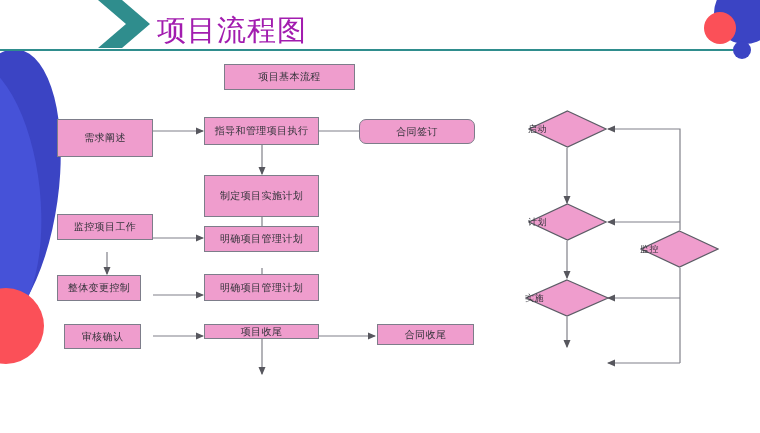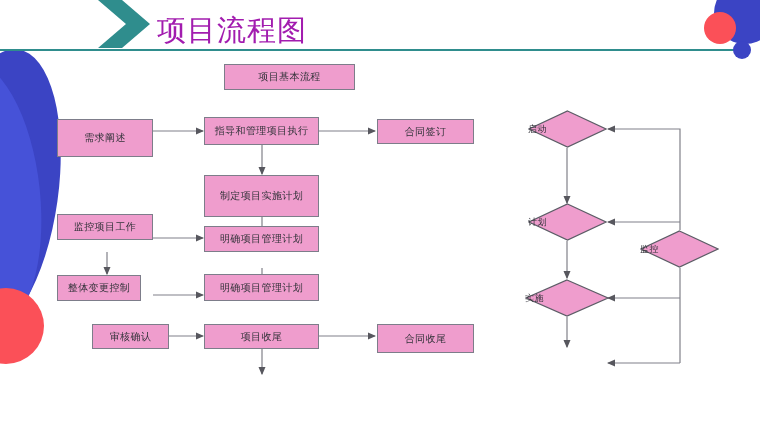--- a/index.html
+++ b/index.html
@@ -216,37 +216,37 @@
       <path d="M680,313 L608,313"></path>
     </g>
   </svg>
 
   <div class="node-box" style="left:224px; top:14px; width:131px; height:26px;">项目基本流程</div>
 
   <div class="node-box" style="left:57px; top:69px; width:96px; height:38px;">需求阐述</div>
 
   <div class="node-box" style="left:204px; top:67px; width:115px; height:28px;">指导和管理项目执行</div>
 
-  <div class="node-box" style="left:377px; top:69px; width:97px; height:25px;">合同签订</div>
+  <div class="node-box" style="left:359px; top:69px; width:116px; height:25px;border-radius:7px;">合同签订</div>
 
   <div class="node-box" style="left:204px; top:125px; width:115px; height:42px;">制定项目实施计划</div>
 
   <div class="node-box" style="left:57px; top:164px; width:96px; height:26px;">监控项目工作</div>
 
   <div class="node-box" style="left:204px; top:176px; width:115px; height:26px;">明确项目管理计划</div>
 
   <div class="node-box" style="left:57px; top:225px; width:84px; height:26px;">整体变更控制</div>
 
   <div class="node-box" style="left:204px; top:224px; width:115px; height:27px;">明确项目管理计划</div>
 
-  <div class="node-box" style="left:92px; top:274px; width:77px; height:25px;">审核确认</div>
-
-  <div class="node-box" style="left:204px; top:274px; width:115px; height:25px;">项目收尾</div>
-
-  <div class="node-box" style="left:377px; top:274px; width:97px; height:29px;">合同收尾</div>
+  <div class="node-box" style="left:64px; top:274px; width:77px; height:25px;">审核确认</div>
+
+  <div class="node-box" style="left:204px; top:274px; width:115px; height:15px;">项目收尾</div>
+
+  <div class="node-box" style="left:377px; top:274px; width:97px; height:21px;">合同收尾</div>
 
   <div class="node-diamond" style="left:528px; top:60px; width:79px; height:38px;">
     <svg class="dia-shape" viewBox="0 0 79 38" preserveAspectRatio="none">
       <polygon points="39.5,1 78,19 39.5,37 1,19" fill="#ef9dcd" stroke="#5c5c66" stroke-width="1.2"></polygon>
     </svg>
     <span class="dia-label">启动</span>
   </div>
 
   <div class="node-diamond" style="left:528px; top:153px; width:79px; height:38px;">
     <svg class="dia-shape" viewBox="0 0 79 38" preserveAspectRatio="none">

